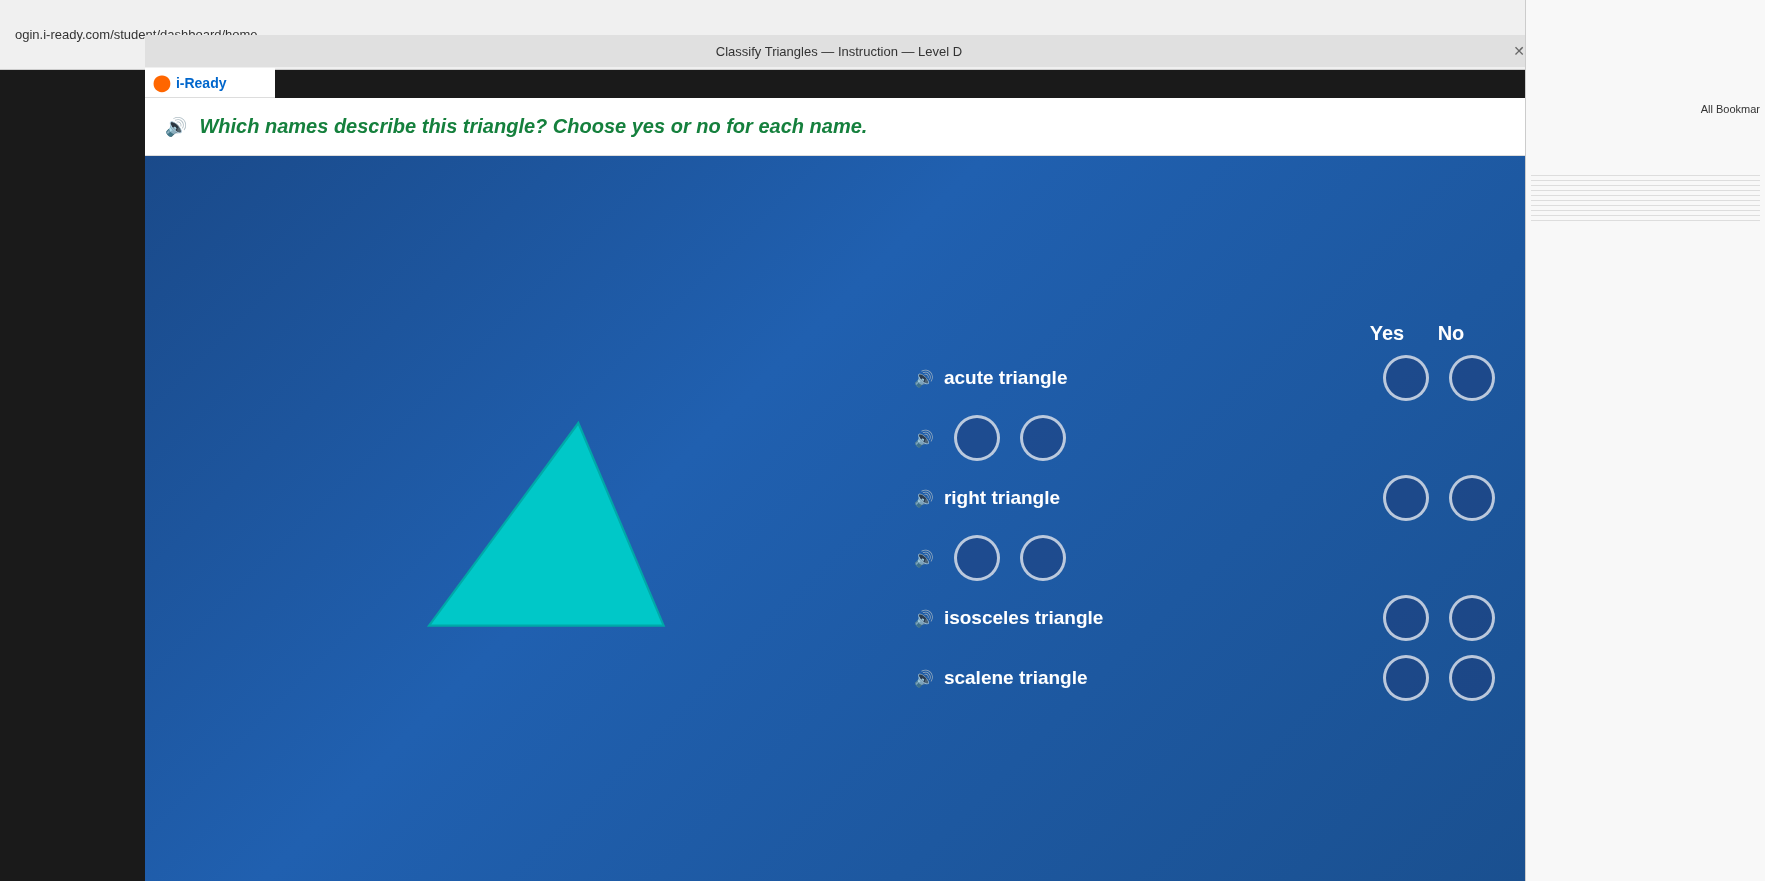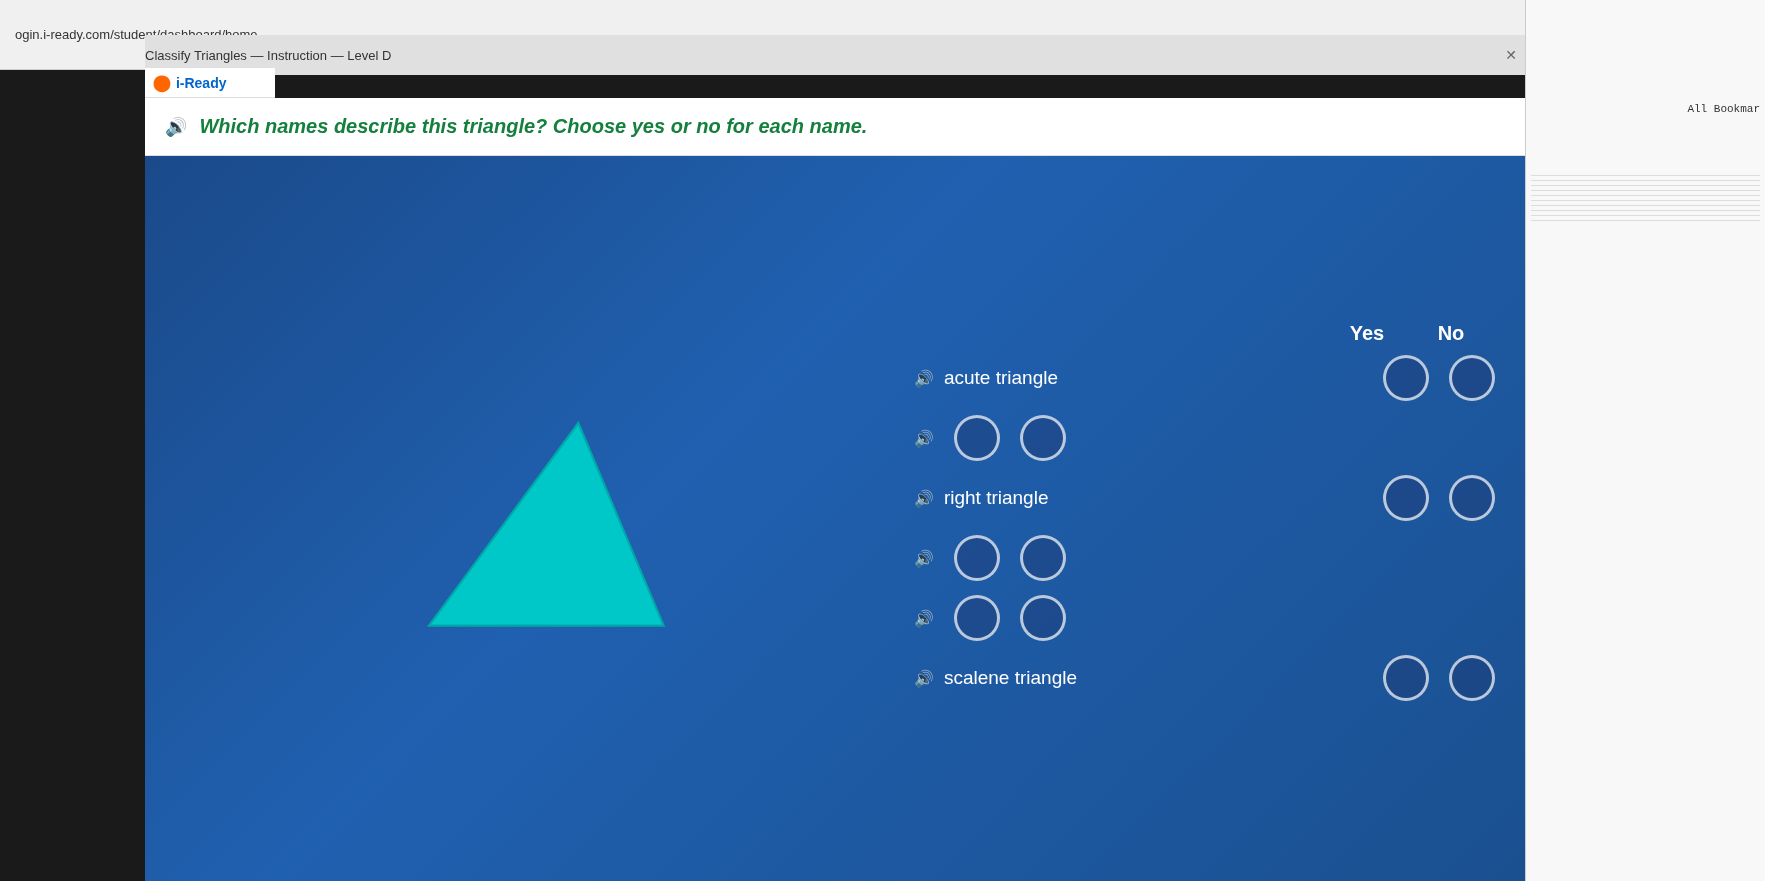--- a/index.html
+++ b/index.html
@@ -53,26 +53,26 @@
       cursor: pointer;
       border: none;
       background: transparent;
     }
 
     
     .tab-bar {
       position: absolute;
       top: 35px;
       left: 145px;
-      right: 240px;
-      height: 40px;
+      right: 232px;
+      height: 32px;
       background: #e0e0e0;
       display: flex;
       align-items: center;
-      justify-content: flex-start;
+      justify-content: center;
     }
 
     .tab-title {
       font-size: 13px;
       color: #333;
     }
 
     .tab-close {
       position: absolute;
       right: 8px;
@@ -160,21 +160,21 @@
       display: flex;
       flex-direction: column;
       justify-content: center;
       padding: 20px 30px 20px 10px;
     }
 
     
     .yes-no-header {
       display: flex;
       justify-content: flex-end;
-      gap: 32px;
+      gap: 12px;
       margin-bottom: 10px;
       padding-right: 18px;
     }
 
     .col-header {
       font-size: 20px;
       font-weight: bold;
       color: #fff;
       width: 52px;
       text-align: center;
@@ -190,21 +190,21 @@
     .row-speaker {
       font-size: 16px;
       color: rgba(255,255,255,0.85);
       margin-right: 10px;
       cursor: pointer;
       flex-shrink: 0;
     }
 
     .row-label {
       font-size: 19px;
-      font-weight: normal;
+      font-weight: bold;
       color: #fff;
       flex: 1;
     }
 
     .radio-group {
       display: flex;
       gap: 20px;
       margin-left: 10px;
     }
 
@@ -233,21 +233,20 @@
       border-left: 1px solid #ccc;
     }
 
     .bookmarks-label {
       position: absolute;
       top: 98px;
       right: 0;
       font-size: 11px;
       color: #333;
       padding: 5px;
-      font-family: Liberation Mono, monospace;
     }
 
     
     .left-dark {
       position: absolute;
       left: 0;
       top: 68px;
       width: 145px;
       bottom: 0;
       background: #1a1a1a;
@@ -338,20 +337,21 @@
     <div class="triangle-row">
       <span class="row-speaker">🔊</span>
       <div class="radio-group">
         <div class="radio-btn"></div>
         <div class="radio-btn"></div>
       </div>
     </div>
 
     <div class="triangle-row">
       <span class="row-speaker">🔊</span>
+      <span class="row-label">isosceles triangle</span>
       <div class="radio-group">
         <div class="radio-btn"></div>
         <div class="radio-btn"></div>
       </div>
     </div>
 
     <div class="triangle-row">
       <span class="row-speaker">🔊</span>
       <span class="row-label">scalene triangle</span>
       <div class="radio-group">

